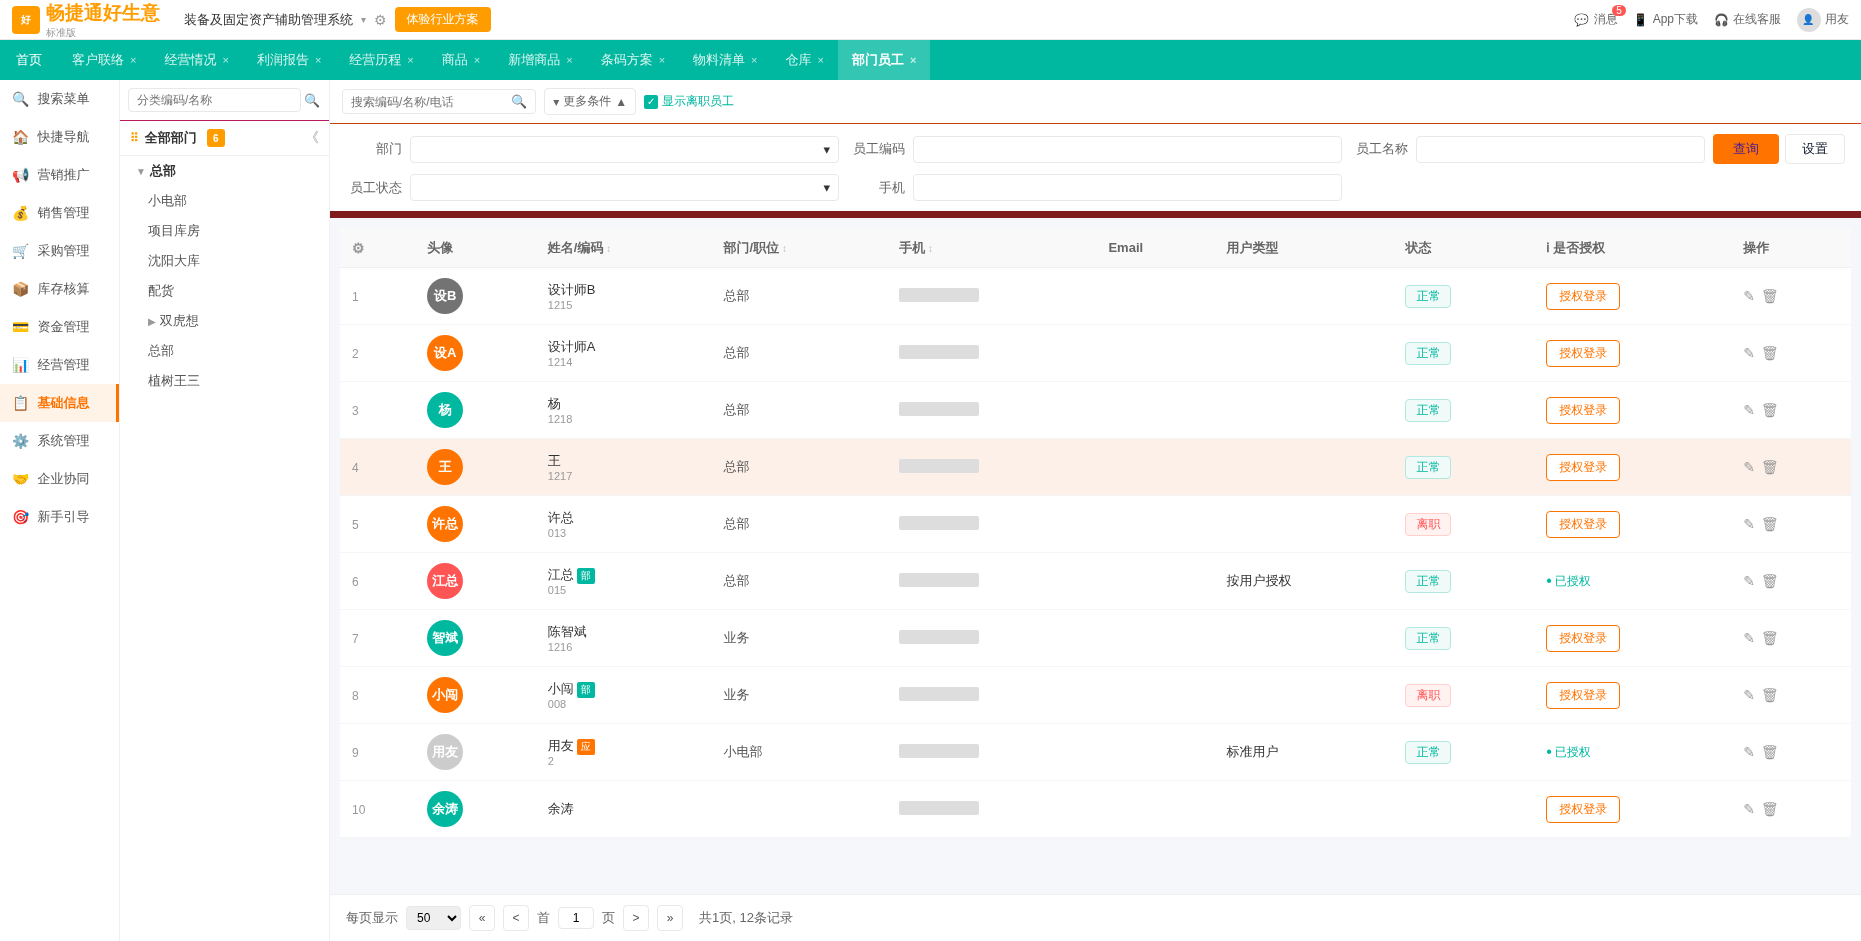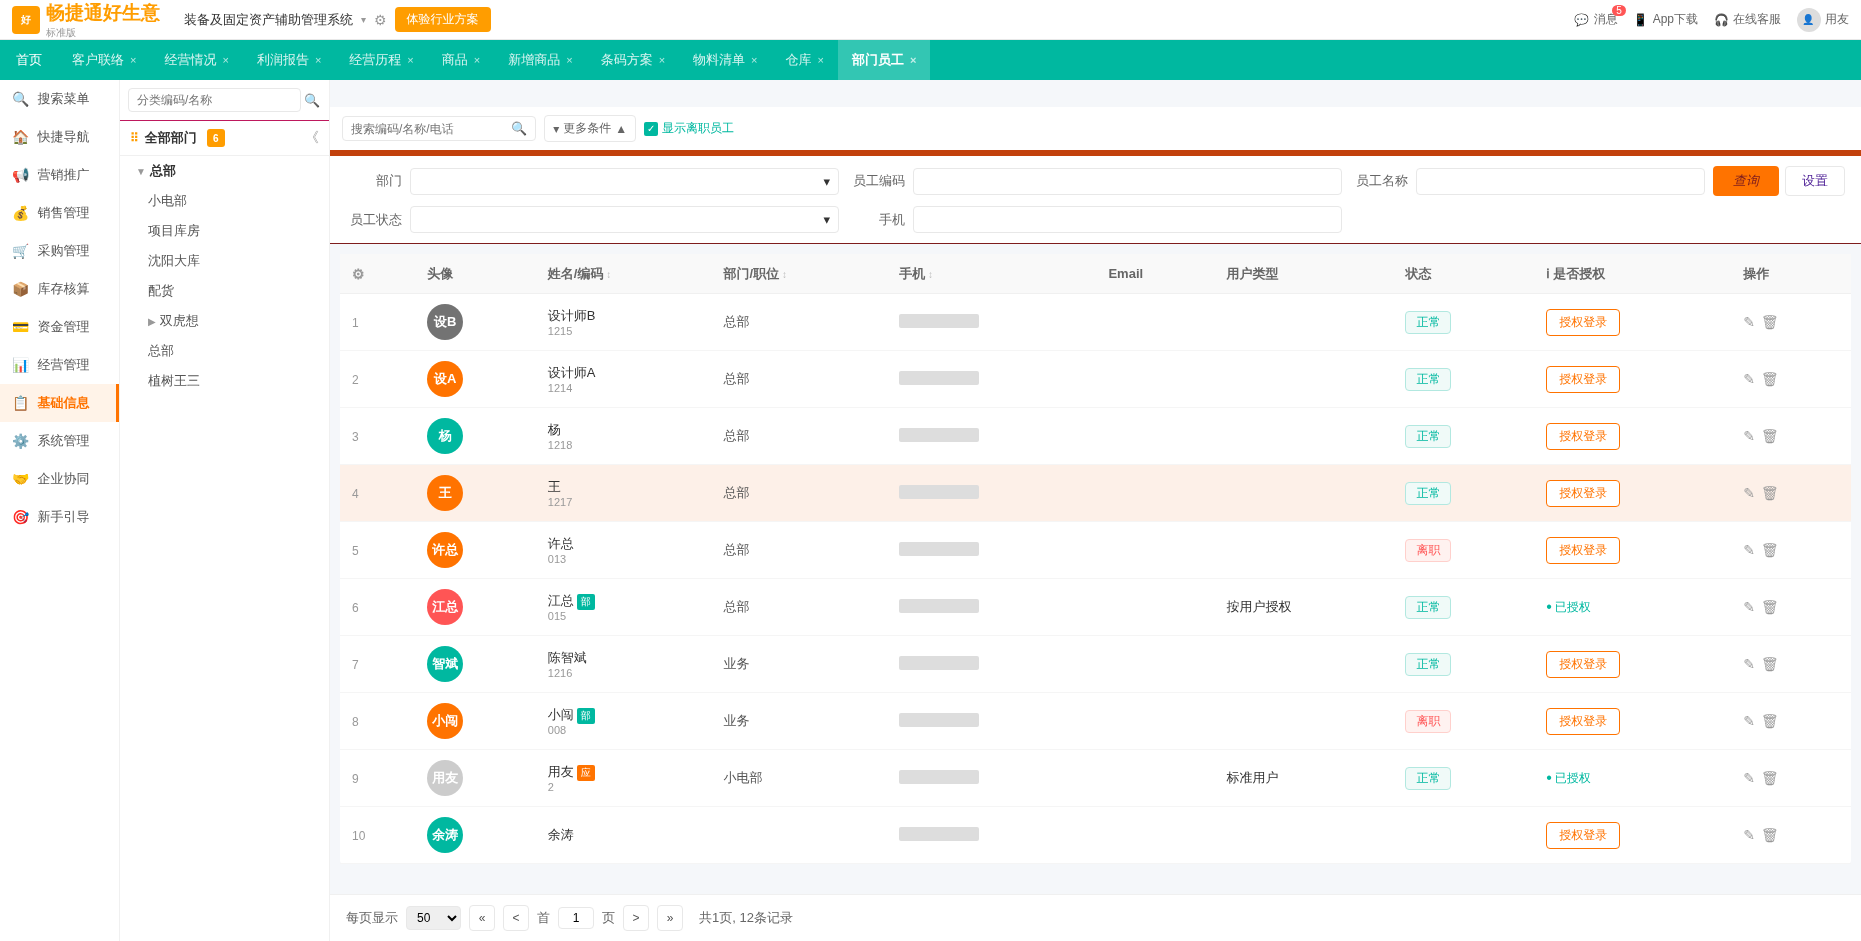--- a/index.html
+++ b/index.html
@@ -52,40 +52,40 @@
     .collapse-btn { color: #999; cursor: pointer; font-size: 14px; }
     .tree-node { padding: 6px 10px 6px 16px; font-size: 13px; cursor: pointer; color: #555; display: flex; align-items: center; gap: 4px; }
     .tree-node.parent { font-weight: bold; color: #333; }
     .tree-node.child { padding-left: 28px; }
     .tree-node .arrow { font-size: 10px; color: #999; }
 
     
     .main-content { flex: 1; display: flex; flex-direction: column; overflow: hidden; background: #f5f7fa; }
 
     
-    .toolbar { background: white; padding: 8px 12px; display: flex; align-items: center; gap: 8px; border-bottom: 6px solid #c2410c; margin-top: 27px; }
+    .toolbar { background: white; padding: 8px 12px; display: flex; align-items: center; gap: 8px; border-bottom: 1px solid #c2410c; }
     .search-box { display: flex; align-items: center; border: 1px solid #e8e8e8; border-radius: 4px; padding: 4px 8px; background: white; }
     .search-box input { border: none; outline: none; font-size: 12px; width: 160px; }
     .filter-btn { display: flex; align-items: center; gap: 4px; color: #666; font-size: 12px; cursor: pointer; padding: 4px 8px; border: 1px solid #e8e8e8; border-radius: 4px; }
     .show-resigned { display: flex; align-items: center; gap: 4px; color: #00b8a0; font-size: 12px; cursor: pointer; }
     .checkbox-icon { width: 14px; height: 14px; background: #00b8a0; border-radius: 2px; display: flex; align-items: center; justify-content: center; color: white; font-size: 10px; }
     .toolbar-right { margin-left: auto; display: flex; align-items: center; gap: 8px; }
     .btn-add { background: #ff7300; color: white; border: none; padding: 6px 14px; border-radius: 4px; font-size: 13px; cursor: pointer; display: flex; align-items: center; gap: 4px; }
     .btn-outline { border: 1px solid #e8e8e8; background: white; color: #555; padding: 5px 10px; border-radius: 4px; font-size: 12px; cursor: pointer; display: flex; align-items: center; gap: 4px; }
     .btn-text { color: #555; font-size: 12px; cursor: pointer; padding: 5px; }
 
     
-    .filter-row { background: white; padding: 10px 16px; border-bottom: 1px solid #7f1d1d; display: grid; grid-template-columns: 1fr 1fr 1fr; grid-template-rows: auto auto; gap: 10px; align-items: center; }
+    .filter-row { background: white; padding: 10px 16px; border-bottom: 7px solid #7f1d1d; display: grid; grid-template-columns: 1fr 1fr 1fr; grid-template-rows: auto auto; gap: 10px; align-items: center; }
     .filter-group { display: flex; align-items: center; gap: 8px; }
     .filter-label { color: #666; font-size: 13px; white-space: nowrap; min-width: 56px; text-align: right; }
     .filter-select { flex: 1; border: 1px solid #e8e8e8; border-radius: 4px; padding: 5px 8px; font-size: 13px; outline: none; display: flex; align-items: center; justify-content: space-between; cursor: pointer; background: white; }
     .filter-input { flex: 1; border: 1px solid #e8e8e8; border-radius: 4px; padding: 5px 8px; font-size: 13px; outline: none; }
     .filter-actions { display: flex; gap: 6px; align-items: center; justify-content: flex-end; }
-    .btn-search { background: #ff7300; color: #7f1d1d; border: none; padding: 6px 20px; border-radius: 4px; font-size: 13px; cursor: pointer; font-style: italic; }
-    .btn-reset { border: 1px solid #e8e8e8; background: white; color: #4c1d95; padding: 5px 16px; border-radius: 4px; font-size: 13px; cursor: pointer; }
+    .btn-search { background: #ff7300; color: #4c1d95; border: none; padding: 6px 20px; border-radius: 4px; font-size: 13px; cursor: pointer; }
+    .btn-reset { border: 1px solid #e8e8e8; background: white; color: #0f172a; padding: 5px 16px; border-radius: 4px; font-size: 13px; cursor: pointer; }
 
     
     .table-container { flex: 1; overflow: auto; padding: 10px; }
     .data-table { width: 100%; background: white; border-radius: 4px; border-collapse: collapse; }
     .data-table th { background: #f9f9f9; padding: 10px 12px; text-align: left; font-size: 13px; color: #666; border-bottom: 1px solid #f0f0f0; white-space: nowrap; }
     .data-table td { padding: 10px 12px; border-bottom: 1px solid #f5f5f5; font-size: 13px; vertical-align: middle; }
     .data-table tr.highlighted { background: #fdf0e8; }
     .row-num { color: #999; font-size: 12px; }
     .avatar-circle { width: 36px; height: 36px; border-radius: 50%; display: flex; align-items: center; justify-content: center; color: white; font-size: 13px; font-weight: bold; flex-shrink: 0; }
     .employee-name { font-size: 13px; color: #333; }

